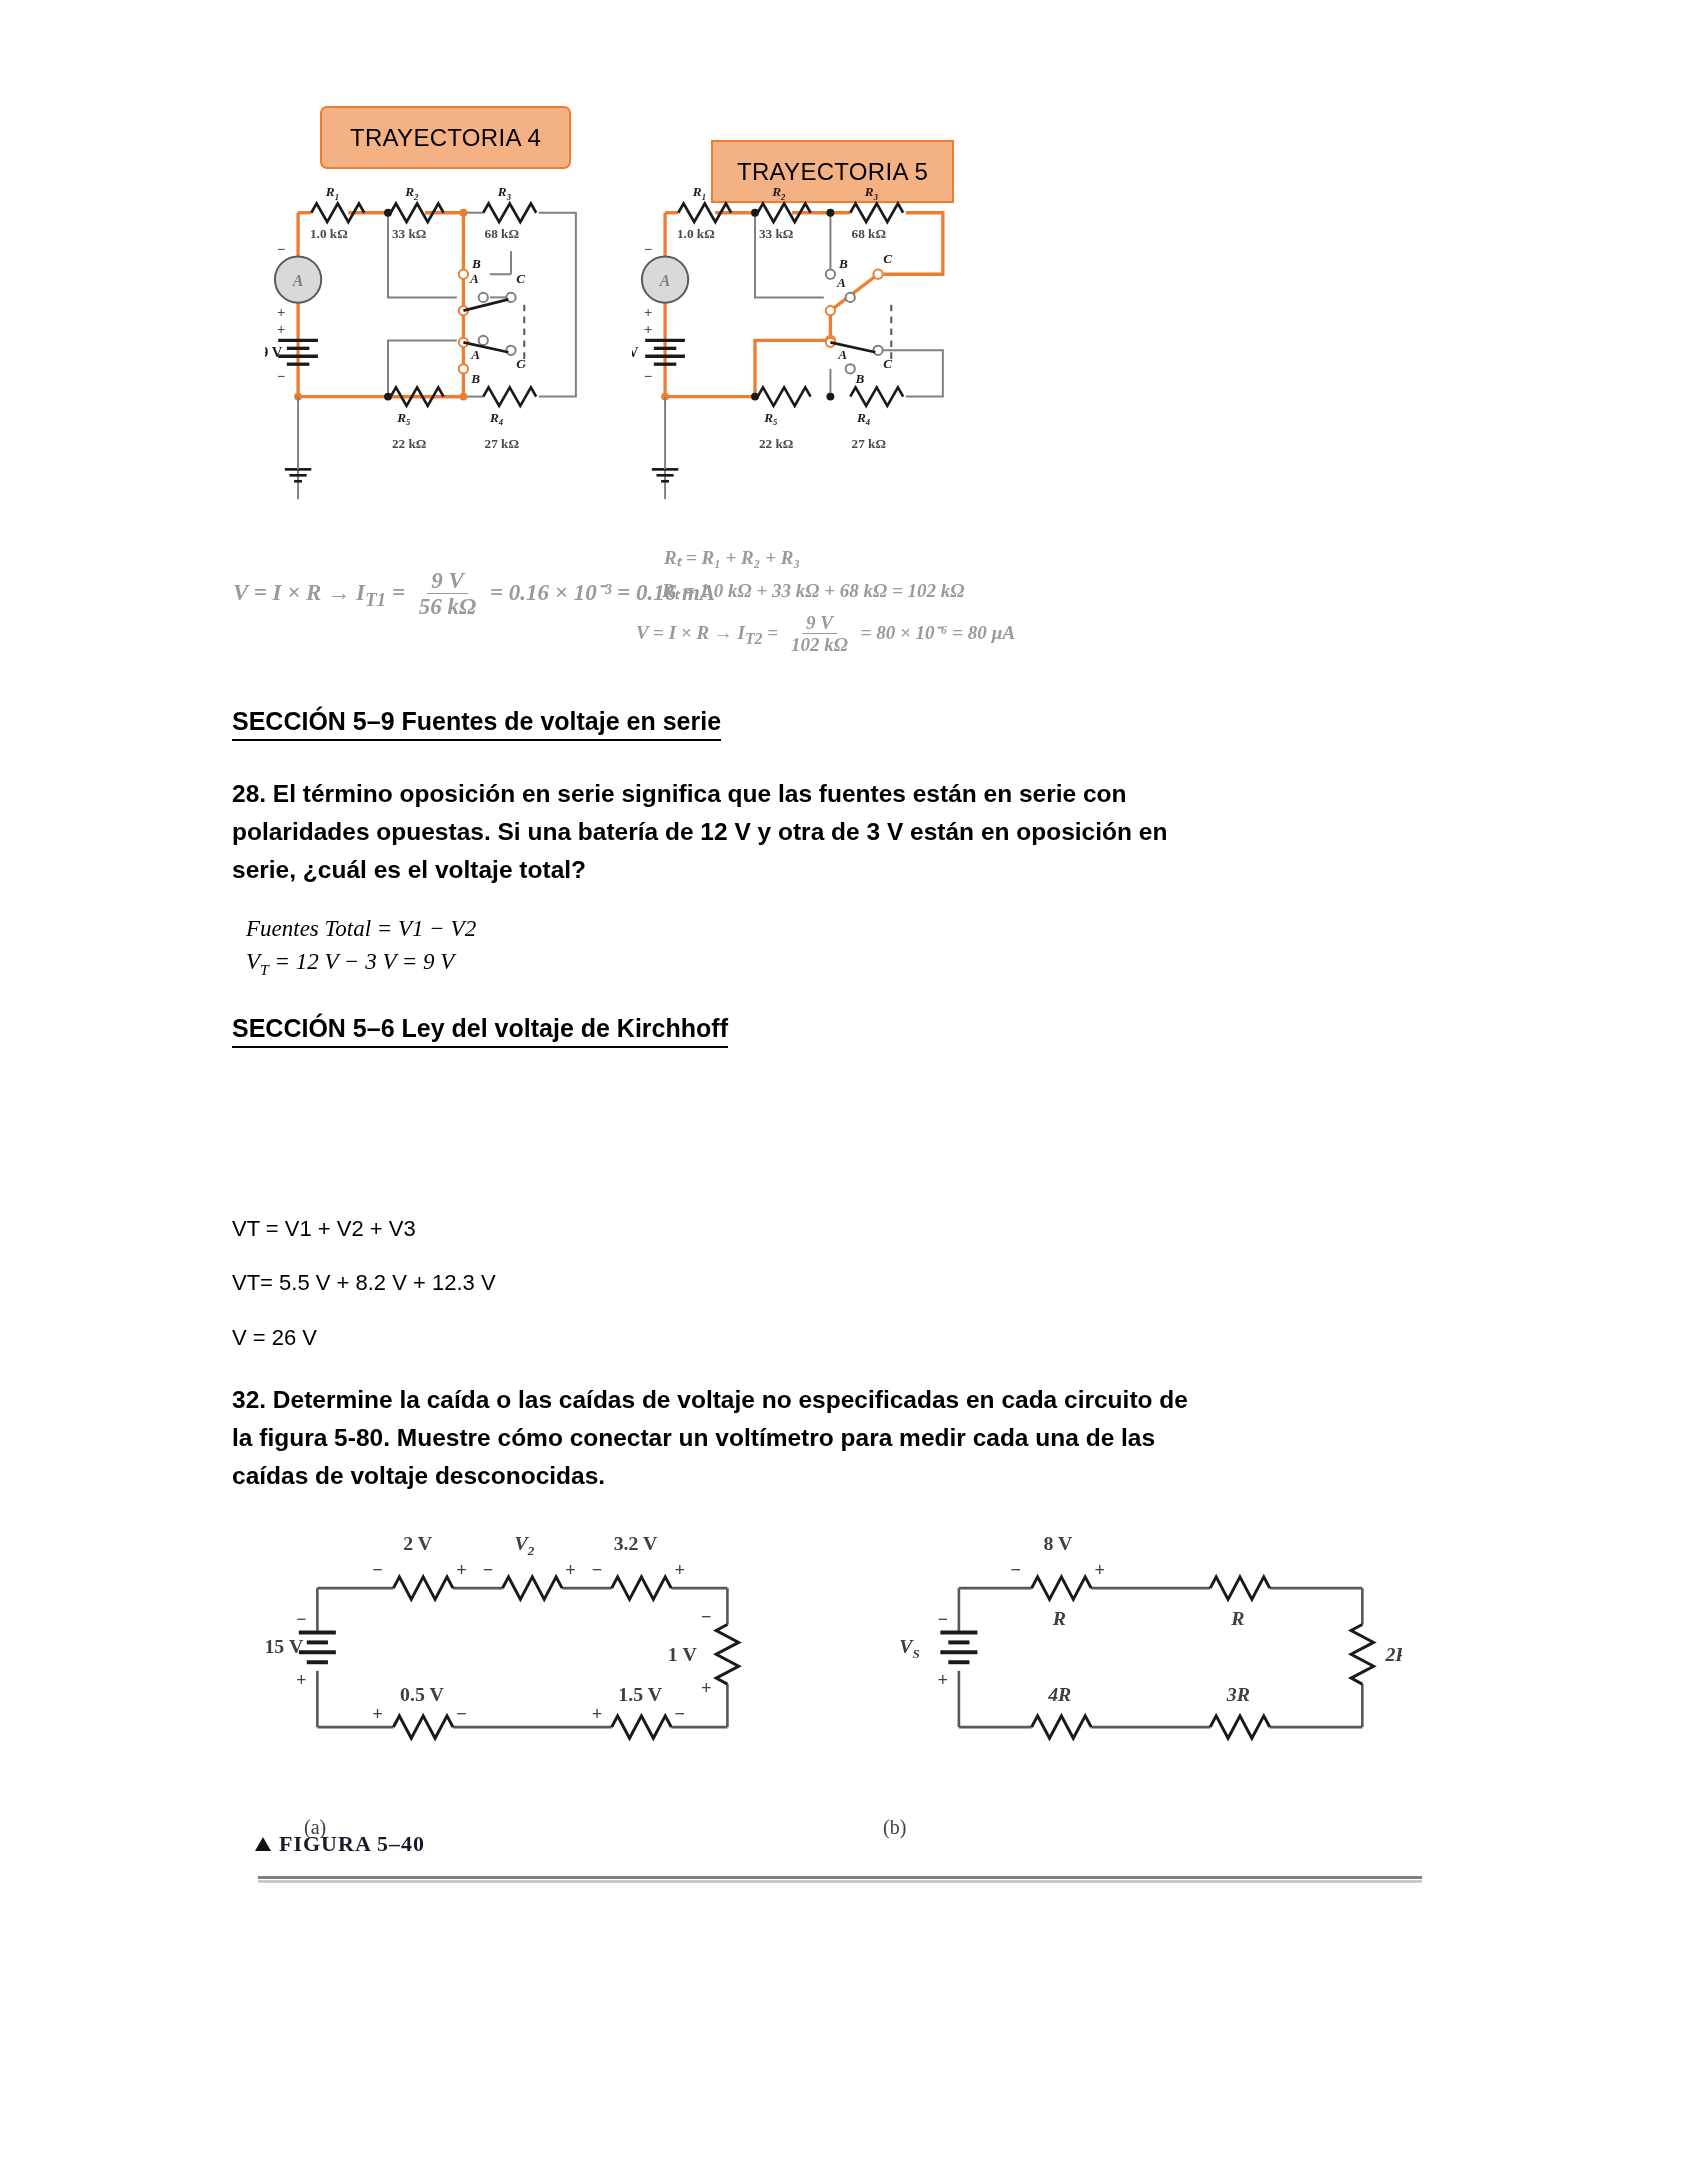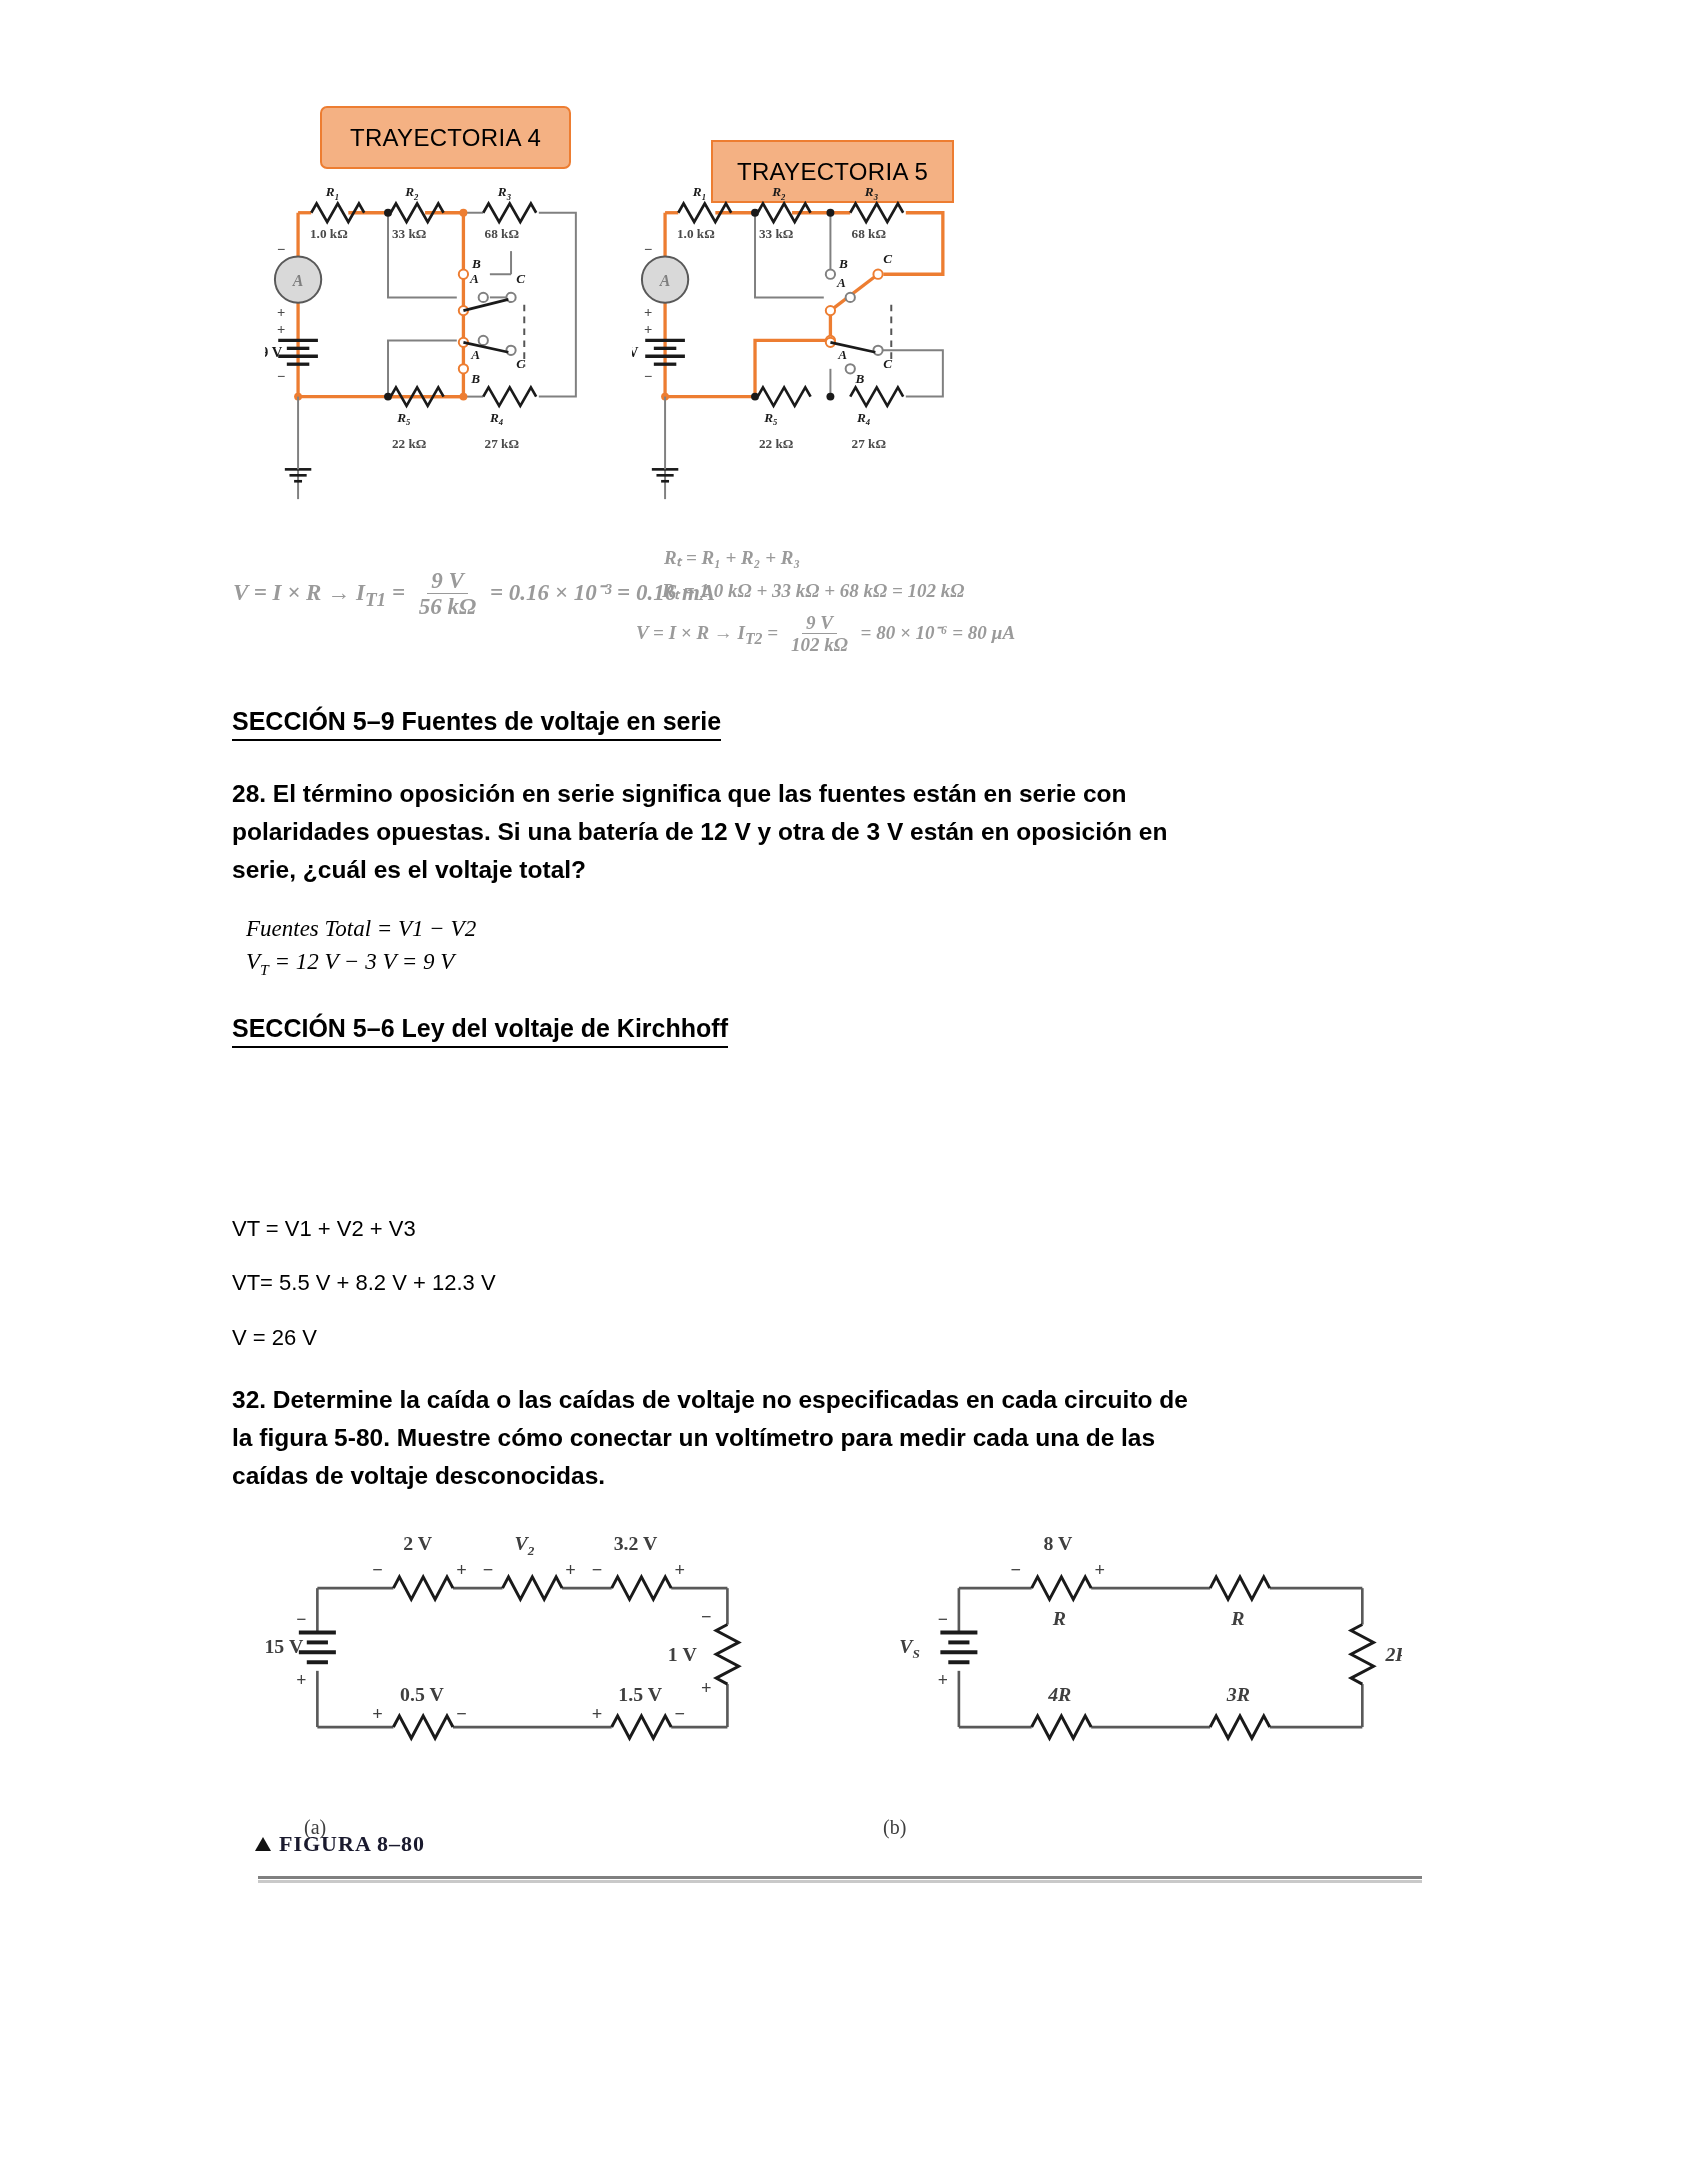--- a/index.html
+++ b/index.html
@@ -482,19 +482,19 @@
       <text x="1225" y="300" font-size="30" font-style="italic" font-weight="bold" fill="#3f3f3f">4R</text>
       <text x="1495" y="300" font-size="30" font-style="italic" font-weight="bold" fill="#3f3f3f">3R</text>
     </g>
   </svg>
 
   <div class="figlabel" id="lab-a">(a)</div>
   <div class="figlabel" id="lab-b">(b)</div>
 
   <div class="figcap">
     <span class="tri"></span>
-    <span>FIGURA 8–80</span>
+    <span>FIGURA 5–40</span>
   </div>
   <div id="botrule"></div>
   <div id="botrule2"></div>
 
 </div>
 
 
 </body></html>

